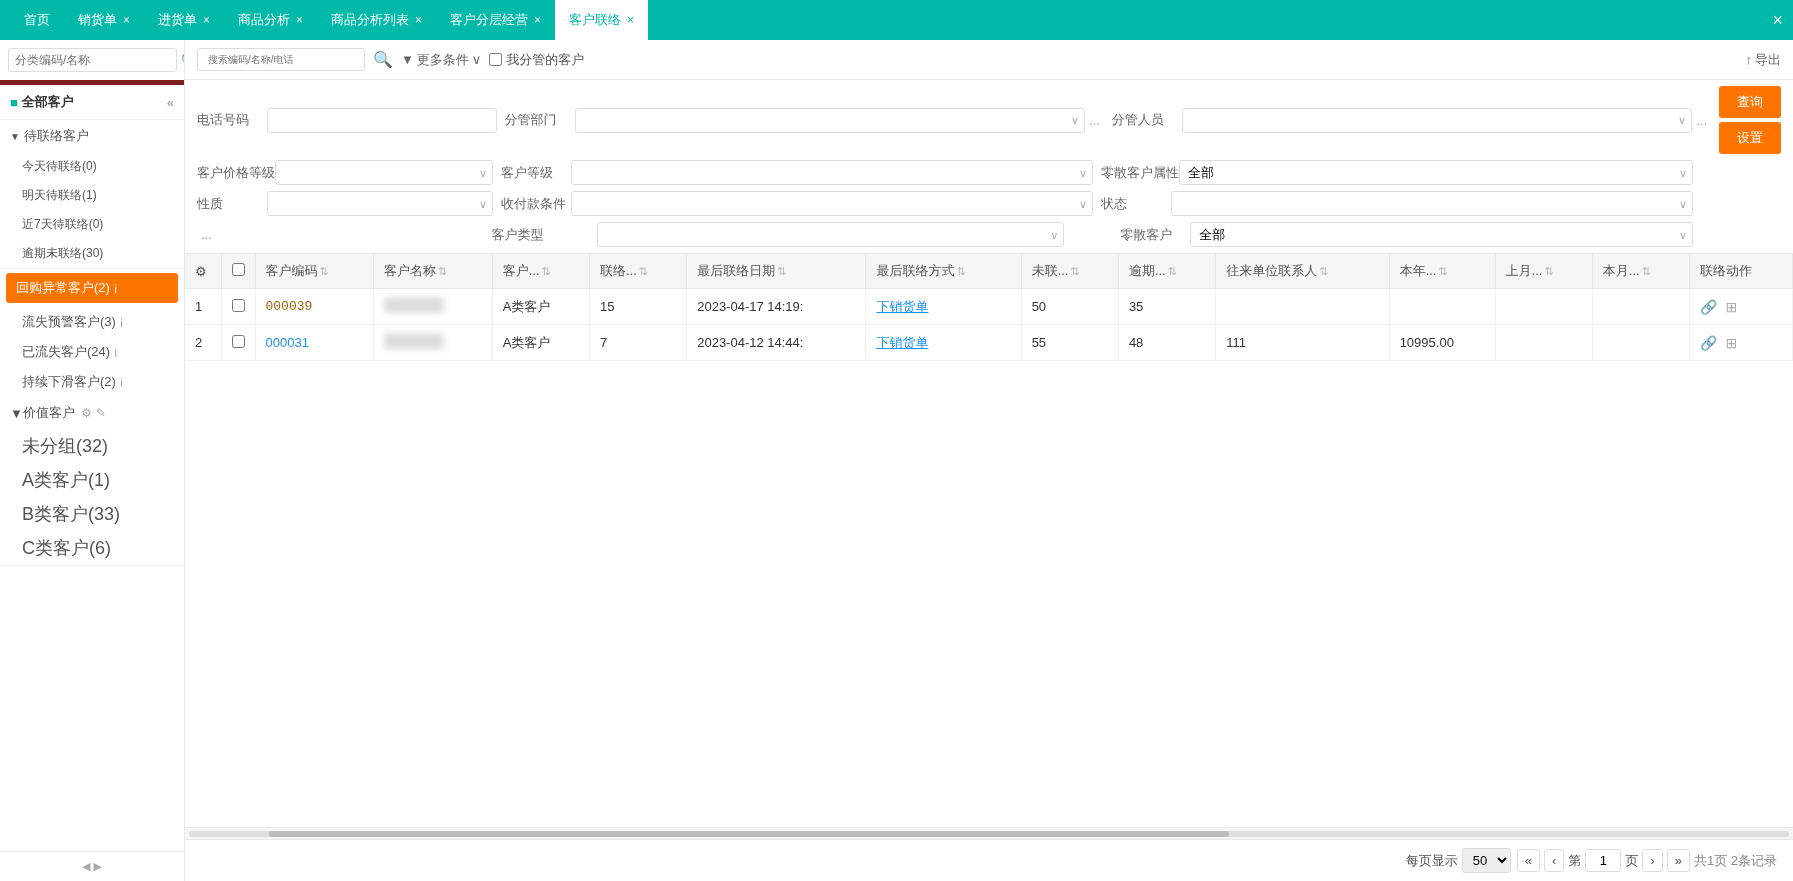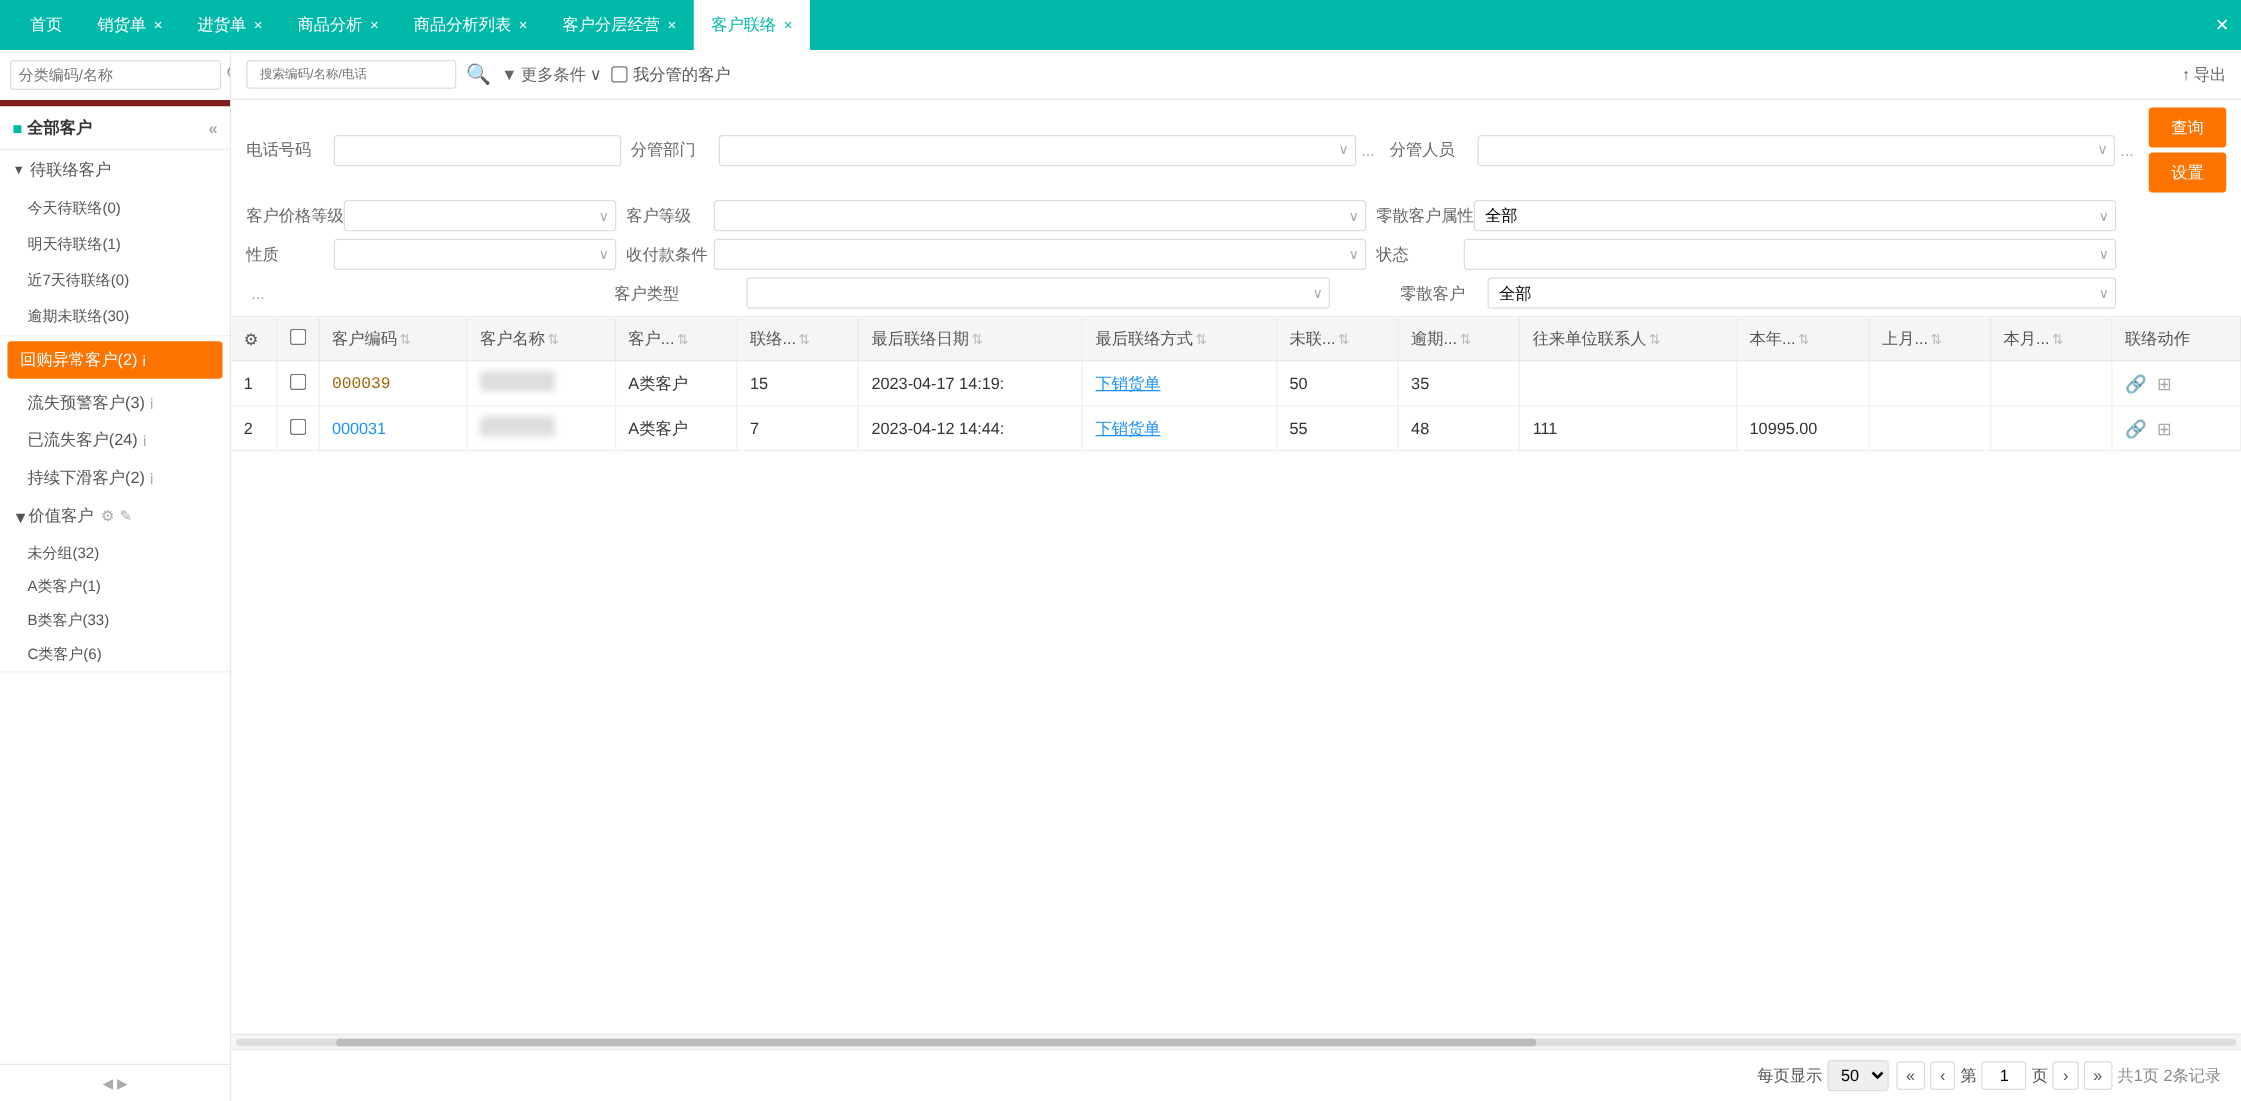--- a/index.html
+++ b/index.html
@@ -58,21 +58,21 @@
       padding: 6px 10px 6px 22px; font-size: 12px; color: #555;
       cursor: pointer; display: flex; align-items: center;
     }
     .sidebar-item.active { background: #ff7300; color: #fff; border-radius: 3px; }
     .sidebar-val-group { border-bottom: 1px solid #f0f0f0; }
     .sidebar-val-title {
       display: flex; align-items: center; padding: 7px 10px;
       font-size: 13px; color: #555; cursor: pointer;
     }
     .sidebar-val-item {
-      padding: 5px 10px 5px 22px; font-size: 12px; color: #555; cursor: pointer;
+      padding: 5px 10px 5px 22px; font-size: 18px; color: #555; cursor: pointer;
     }
 
     
     .content-area { flex: 1; display: flex; flex-direction: column; overflow: hidden; }
 
     
     .toolbar {
       background: #fff; padding: 8px 12px; border-bottom: 1px solid #e8e8e8;
       display: flex; align-items: center; gap: 8px; flex-wrap: wrap;
     }

